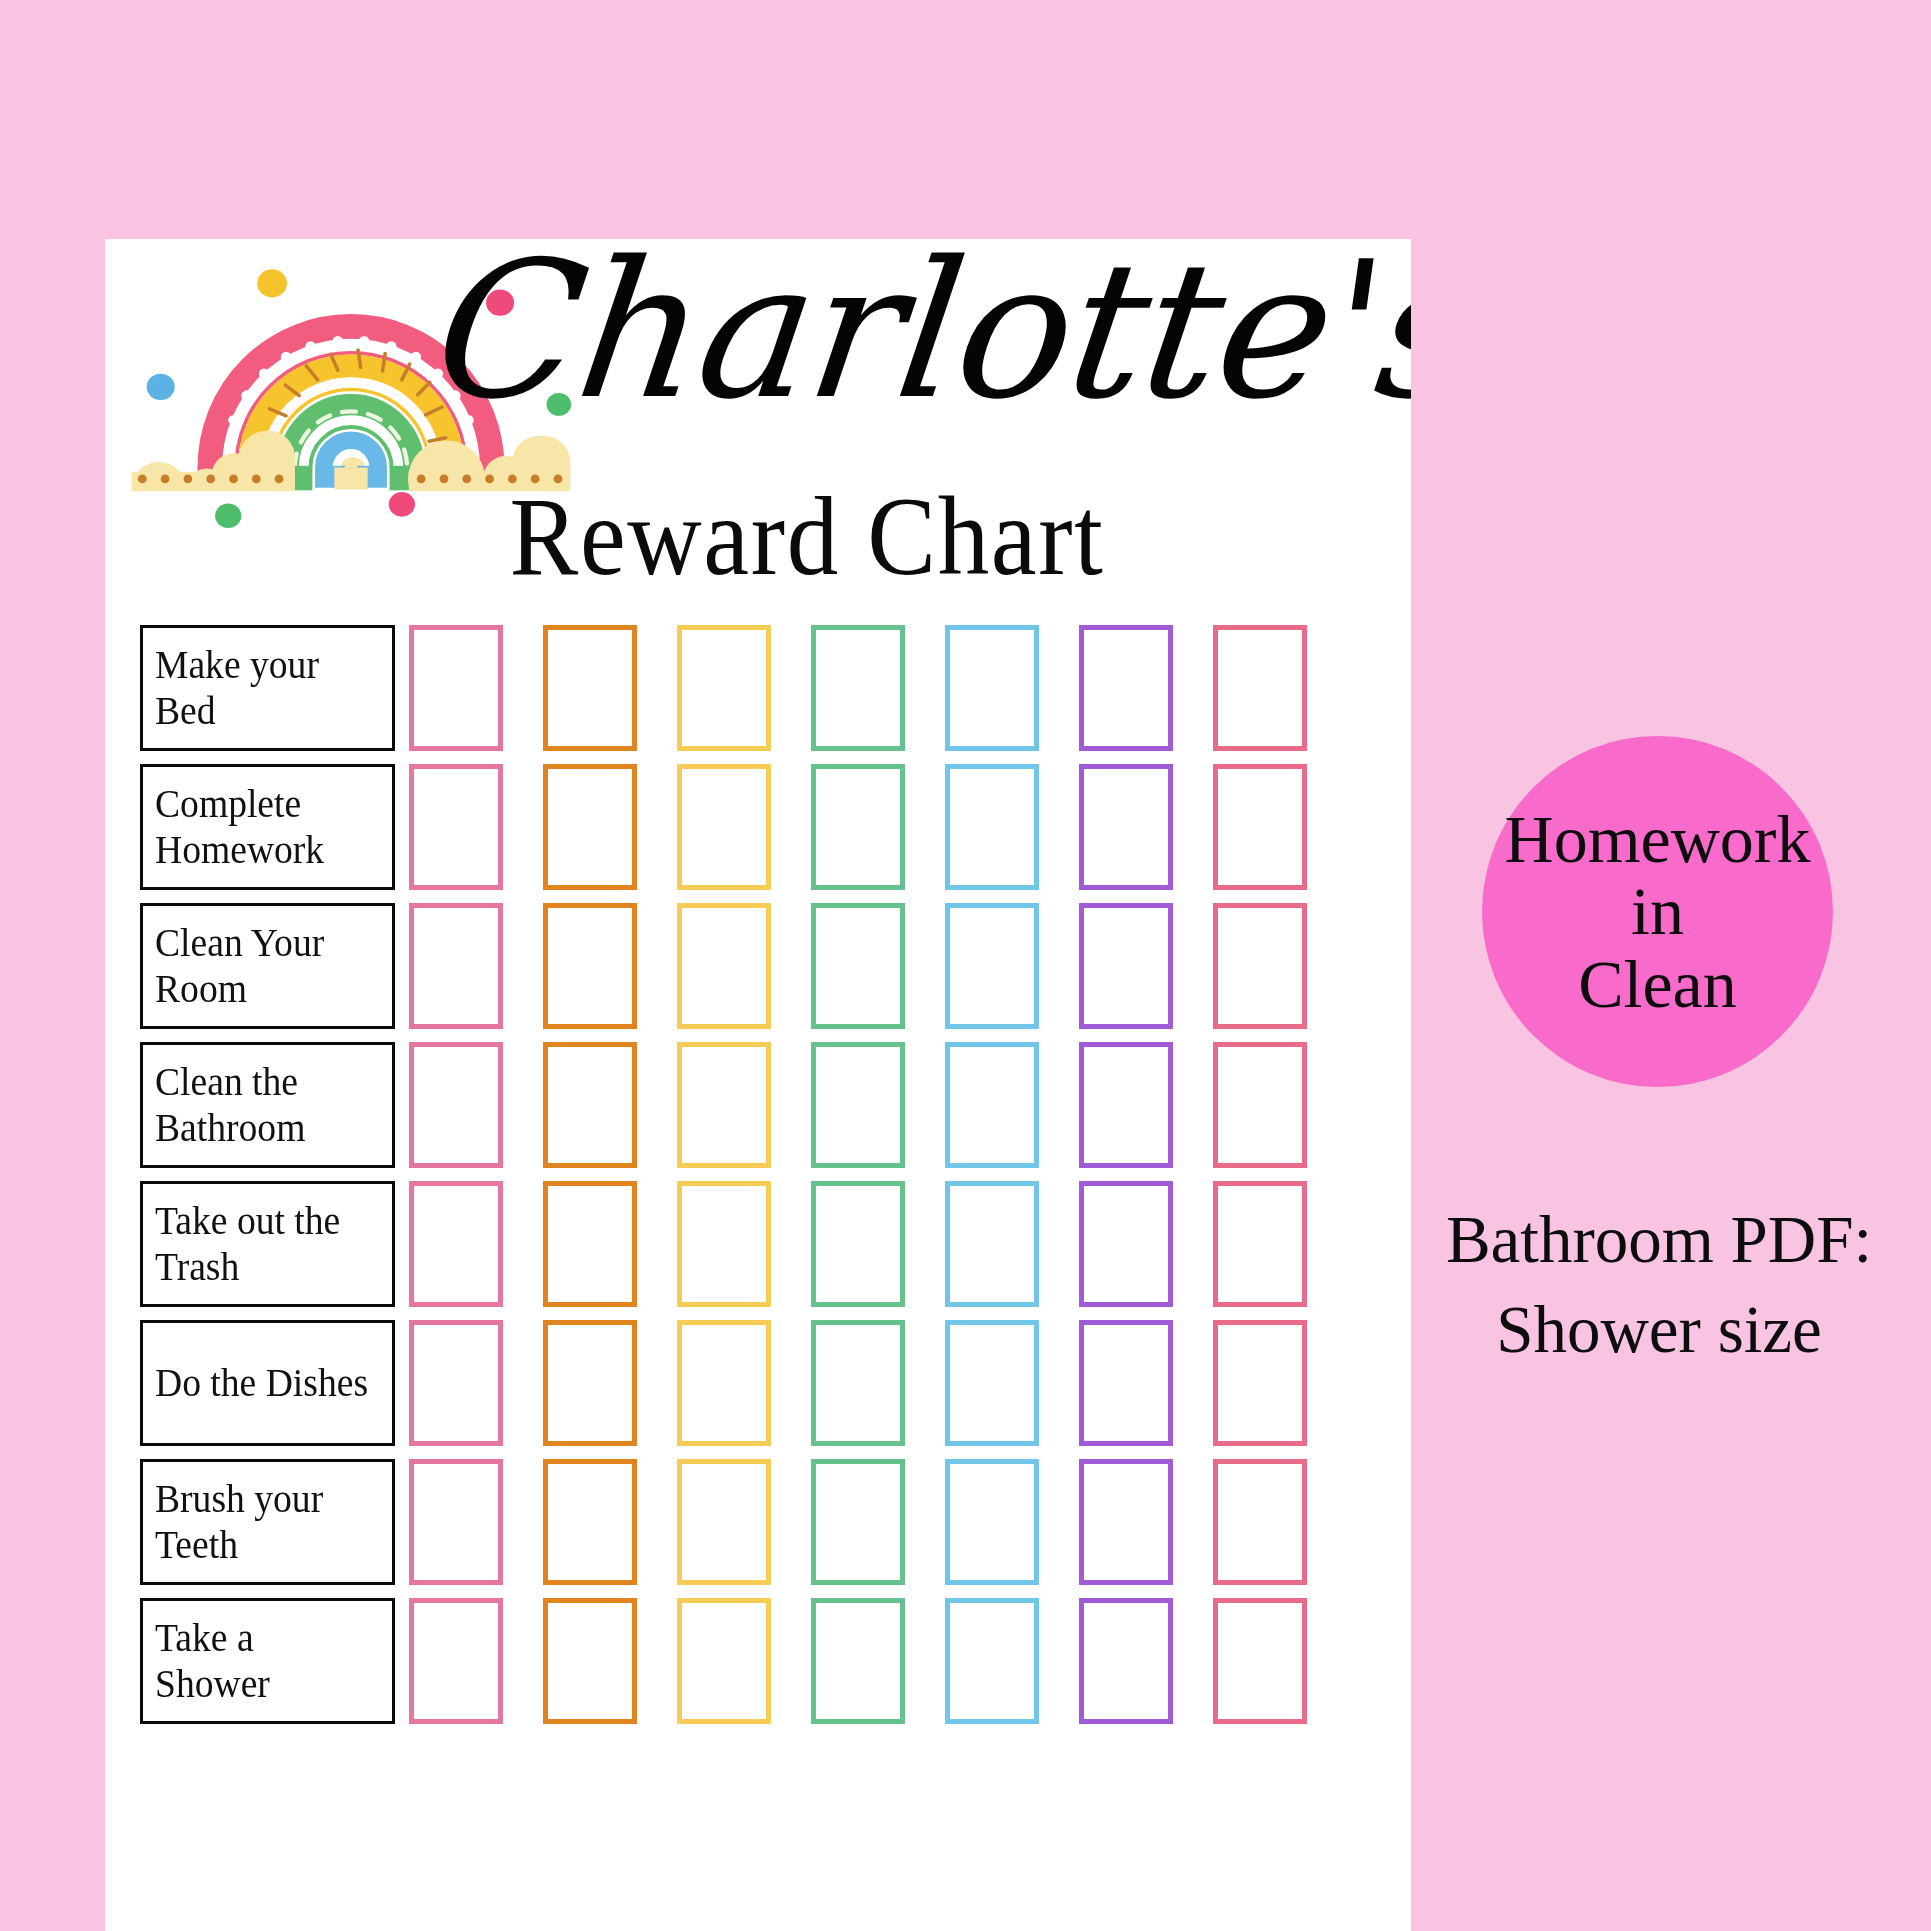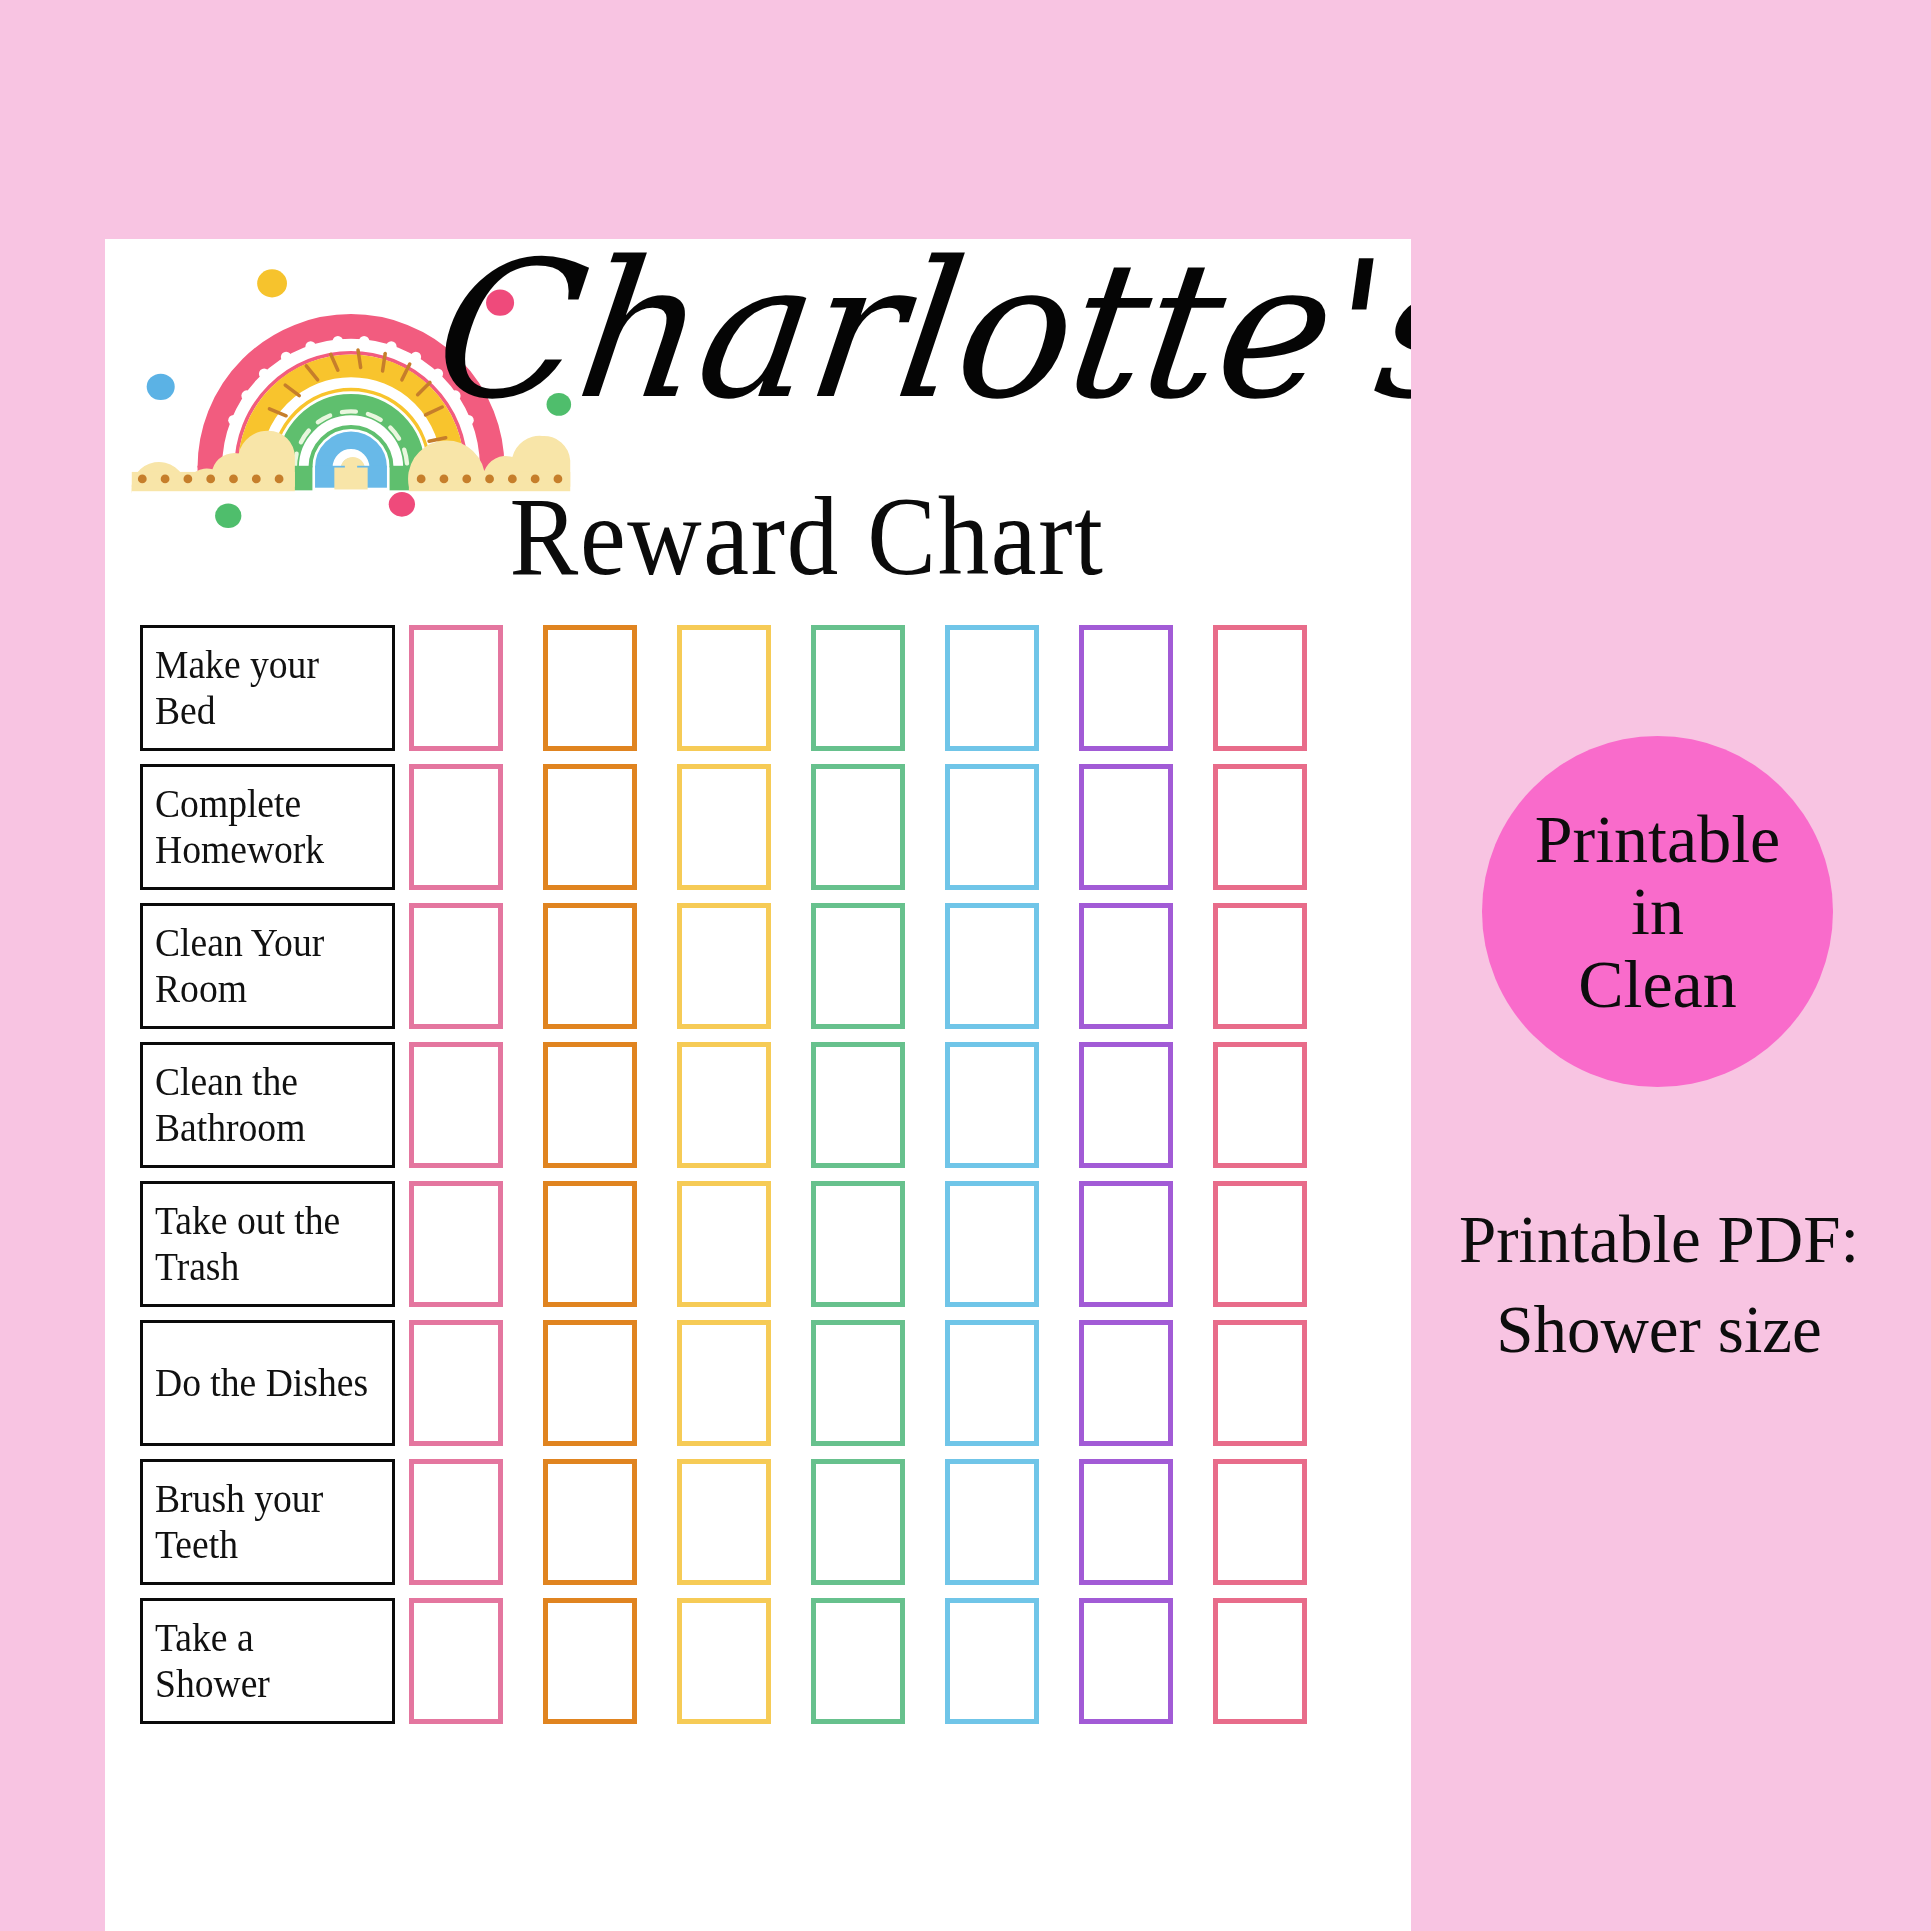--- a/index.html
+++ b/index.html
@@ -330,24 +330,24 @@
             <div class="daycell" style="border-color: rgb(103, 193, 141);"></div>
             <div class="daycell" style="border-color: rgb(112, 197, 232);"></div>
             <div class="daycell" style="border-color: rgb(162, 91, 214);"></div>
             <div class="daycell" style="border-color: rgb(232, 108, 138);"></div>
           </div>
         </div>
     </div>
   </div>
 
   <div class="badge">
-    <div>Printable</div>
+    <div>Homework</div>
     <div>in</div>
     <div>Clean</div>
   </div>
 
   <div class="promo">
-    <div>Printable PDF:</div>
+    <div>Bathroom PDF:</div>
     <div>Shower size</div>
   </div>
 
 </div>
 
 
 </body></html>

